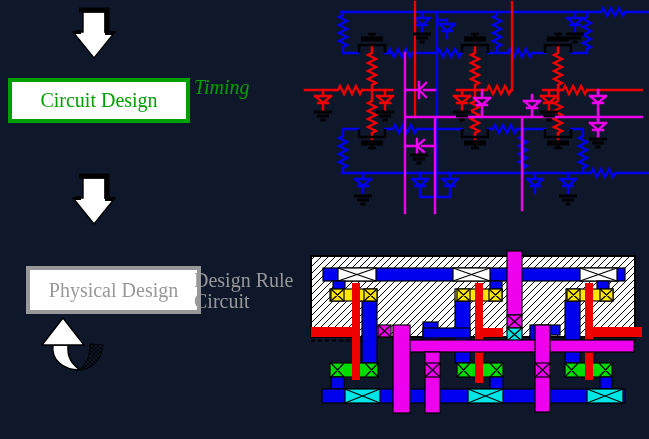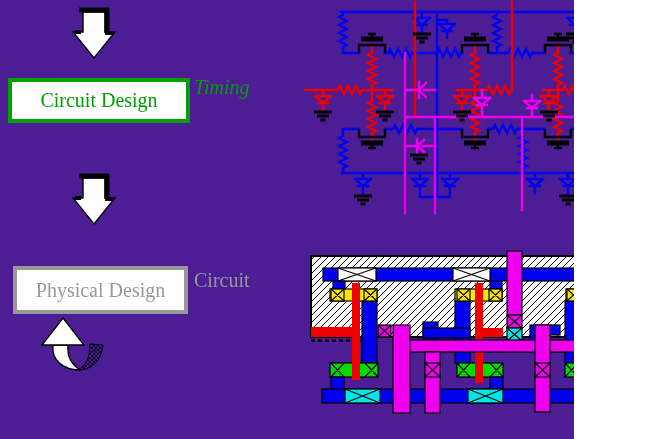--- a/index.html
+++ b/index.html
@@ -1,22 +1,22 @@
 <!DOCTYPE html>
 <html style="--green: #00A000; --gray: #989898; --blue: #0000EE; --red: #EE0000; --magenta: #EE00EE; --yellow: #FFE600; --cyan: #00E6E6; --lime: #00DC00;"><head>
 <meta charset="utf-8">
 <style>
   html,body{margin:0;padding:0;background:#fff;}
-  #canvas{position:relative;width:574px;height:439px;background:#4c1d95;overflow:hidden;
+  #canvas{position:relative;width:649px;height:439px;background:#0f172a;overflow:hidden;
           font-family:"Liberation Serif", serif;}
   .abs{position:absolute;}
   .flowbox{display:flex;align-items:center;justify-content:center;
            font-size:20px;background:#fff;box-sizing:border-box;}
   .box-green{border:4px solid var(--green);color:var(--green);}
-  .box-gray{border:4px solid var(--gray);color:var(--gray);}
+  .box-gray{border:4px solid var(--gray);color:var(--gray);margin-left:13px;}
   .sidelabel{font-size:20px;line-height:21px;white-space:nowrap;}
   .lab-green{color:var(--green);font-style:italic;}
   .lab-gray{color:var(--gray);}
   
   .w{fill:none;stroke-width:2.4;stroke-linecap:square;}
   .sb{stroke:var(--blue);} .sr{stroke:var(--red);} .sm{stroke:var(--magenta);}
   .xl{stroke:#000;stroke-width:1.2;fill:none;}
   .bord{stroke:#000;stroke-width:1.2;}
 </style>
 </head>
@@ -42,20 +42,21 @@
     <polygon points="17,6 39,6 39,26 49,26 28,52 7,26 17,26" fill="#fff" stroke="#000" stroke-width="1.4"></polygon>
     <path d="M13,4 H41 V27" fill="none" stroke="#000" stroke-width="5"></path>
     <path d="M9,26 H15" stroke="#000" stroke-width="4"></path>
     <path d="M39,27 H48" stroke="#000" stroke-width="4"></path>
   </svg>
 
   <div class="abs flowbox box-gray" style="left:13px;top:266px;width:175px;height:48px">
     <span>Physical Design</span>
   </div>
   <div class="abs sidelabel lab-gray" style="left:194px;top:270px">
+    <div>Design Rule</div>
     <div>Circuit</div>
   </div>
 
   <svg class="abs" style="left:38px;top:314px" width="80" height="62" viewBox="0 0 80 62">
     <defs>
       <pattern id="xh" width="4" height="4" patternUnits="userSpaceOnUse">
         <path d="M0,4 L4,0 M0,0 L4,4" stroke="#000" stroke-width="0.8"></path>
       </pattern>
     </defs>
     <path d="M40,56 C52,56 63,49 65,31 L52,30 C52,43 48,52 40,56 Z" fill="url(#xh)" stroke="#000" stroke-width="1"></path>

